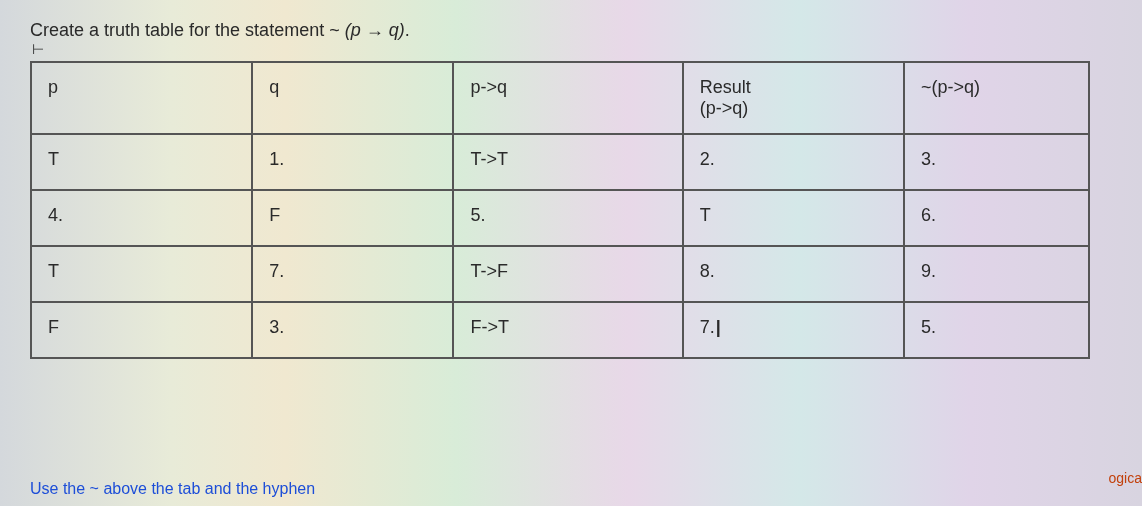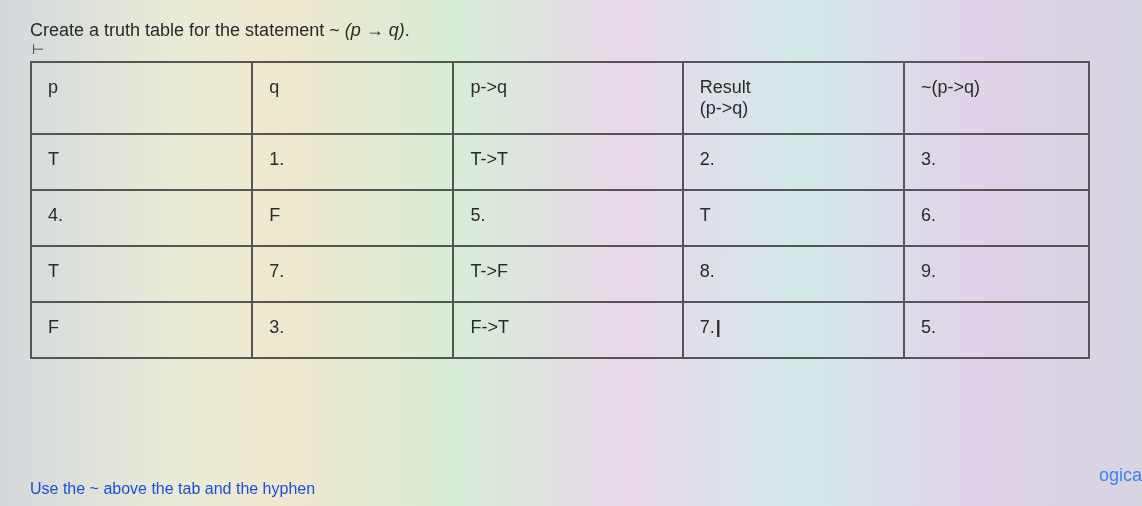--- a/index.html
+++ b/index.html
@@ -54,22 +54,22 @@
       position: absolute;
       bottom: 8px;
       left: 30px;
       font-size: 16px;
       color: #1d4ed8;
     }
     .right-text {
       position: absolute;
       bottom: 20px;
       right: 0;
-      font-size: 18px;
-      color: #3b82f6;
+      font-size: 14px;
+      color: #c2410c;
     }
     .cell-cursor::after {
       content: "|";
       font-weight: bold;
       margin-left: 1px;
     }
   </style>
 </head>
 <body>
 

